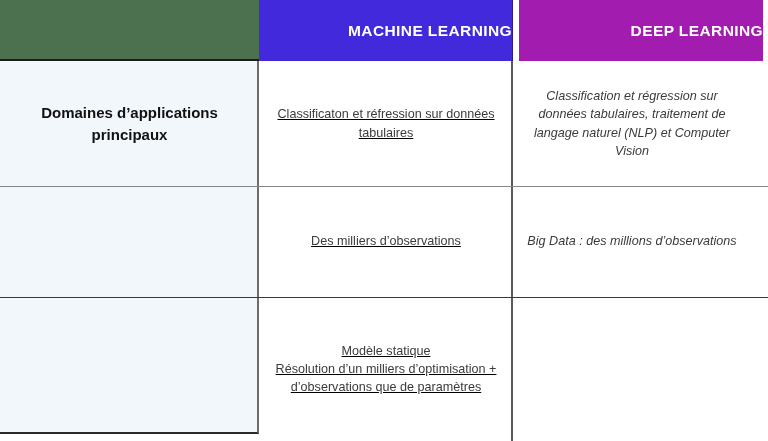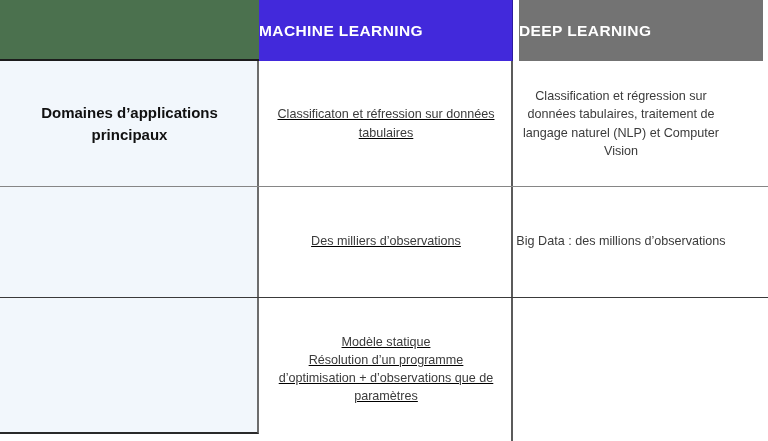--- a/index.html
+++ b/index.html
@@ -31,41 +31,41 @@
     height: 61px;
   }
 
   .head-cell {
     position: absolute;
     top: 0;
     height: 61px;
     box-sizing: border-box;
     display: flex;
     align-items: center;
-    justify-content: flex-start;
+    justify-content: flex-end;
   }
 
   .head-corner {
     left: 0;
     width: 259px;
     background: #4b714e;
     border-bottom: 2px solid #1c1c1c;
   }
 
   .head-ml {
     left: 259px;
     width: 254px;
     background: #4229db;
     border-right: 1px solid #2d1aa0;
   }
 
   .head-dl {
     left: 519px;
     width: 244px;
-    background: #737373;
+    background: #a21caf;
   }
 
   .head-label {
     color: #ffffff;
     font-size: 15.5px;
     font-weight: bold;
     letter-spacing: 0.4px;
     text-align: center;
     line-height: 1.1;
     white-space: nowrap;
@@ -149,21 +149,21 @@
     line-height: 1.45;
   }
 
   
   .r1 { top: 0;   height: 125px; }
   .r2 { top: 125px; height: 111px; }
   .r3 { top: 236px; height: 144px; }
 
   .c-label { left: 0;   width: 259px; }
   .c-mid   { left: 259px; width: 254px; text-decoration: underline; }
-  .c-right { left: 502px; width: 238px; }
+  .c-right { left: 513px; width: 238px; font-style: italic; }
 
   .cell p {
     margin: 0;
   }
 </style>
 </head>
 <body>
 
 <div class="table-wrap">
 
@@ -204,17 +204,17 @@
 
     <div class="cell r2 c-mid">
       <p class="cell-body-text">Des milliers d’observations</p>
     </div>
     <div class="cell r2 c-right">
       <p class="cell-body-text">Big Data : des millions d’observations</p>
     </div>
 
     <div class="cell r3 c-mid">
       <p class="cell-body-text" style="white-space: pre-line;">Modèle statique
-Résolution d’un programme d’optimisation + d’observations que de paramètres</p>
+Résolution d’un milliers d’optimisation + d’observations que de paramètres</p>
     </div>
 
   </div>
 </div>
 
 </body></html>

